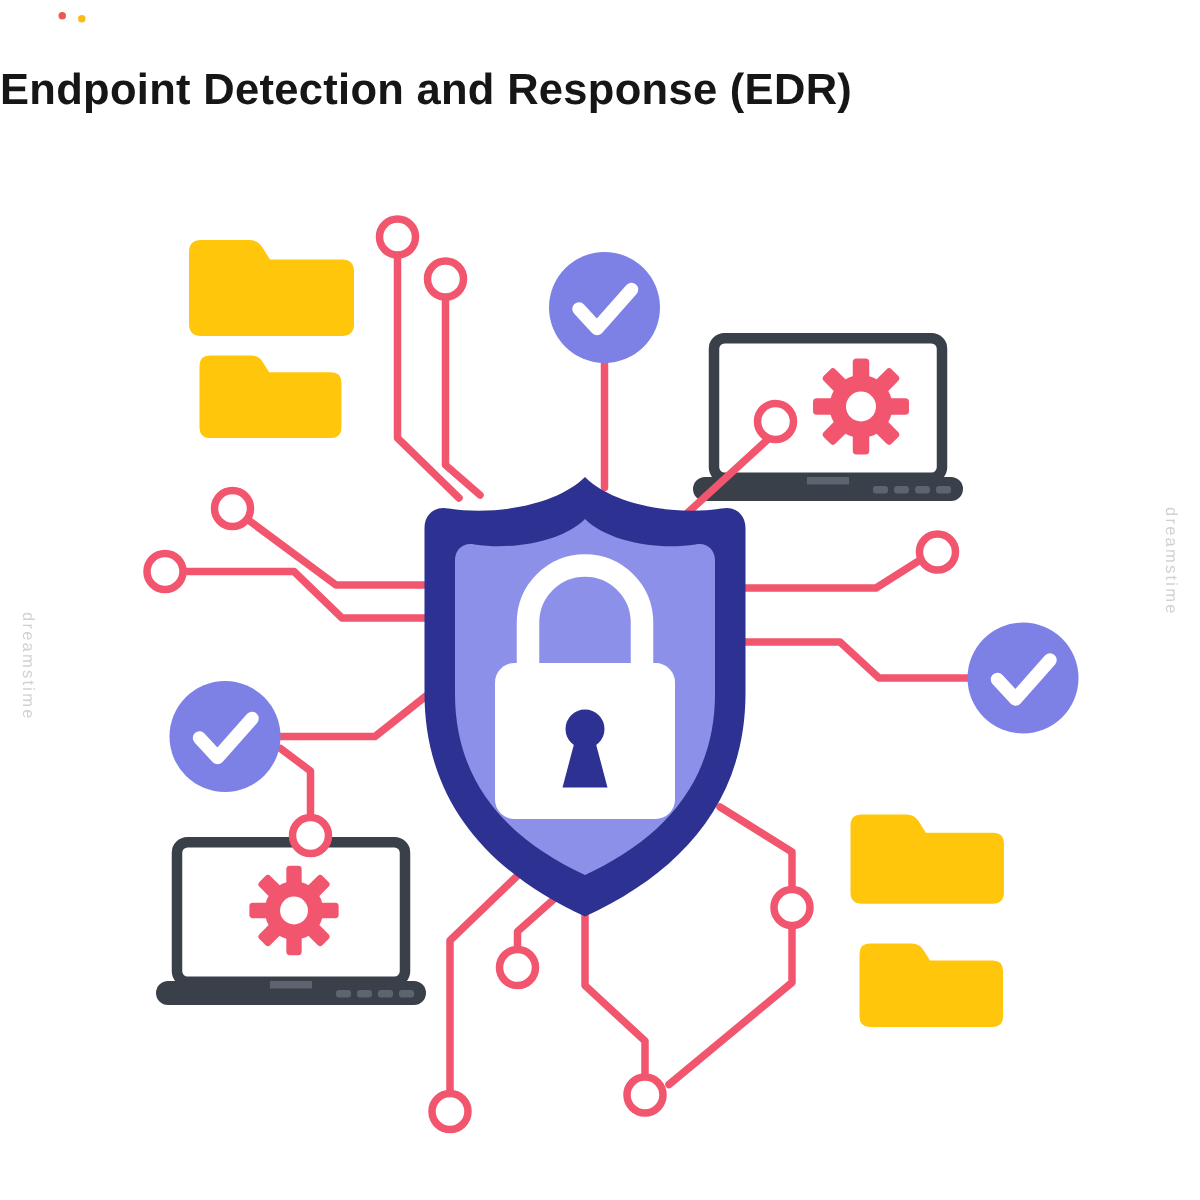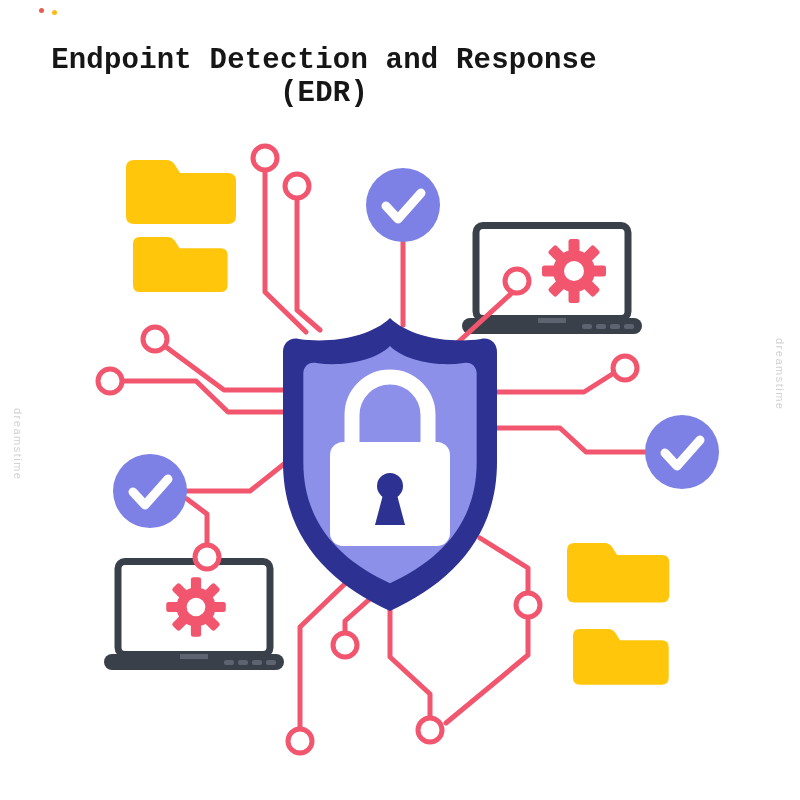--- a/index.html
+++ b/index.html
@@ -13,27 +13,25 @@
     width: 800px;
     height: 800px;
     background: var(--background, #ffffff);
     overflow: hidden;
   }
   .title {
     position: absolute;
     top: 44px;
     left: 0;
     width: 648px;
-    text-align: center;
     font-size: 29px;
     font-weight: bold;
     letter-spacing: 0.2px;
     color: var(--title, #161616);
     margin: 0;
-    font-family: Liberation Mono, monospace;
   }
   .illustration {
     position: absolute;
     top: 0;
     left: 0;
   }
   .watermark {
     position: absolute;
     writing-mode: vertical-rl;
     color: var(--watermark, #cacaca);

